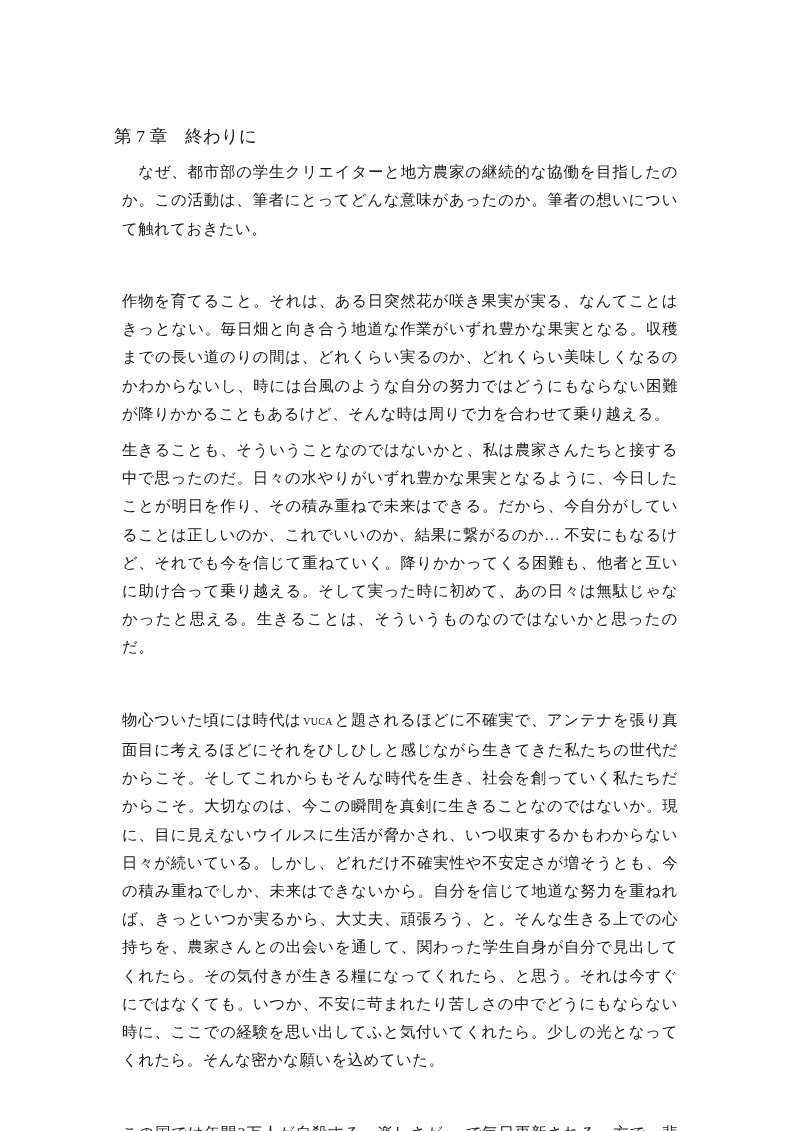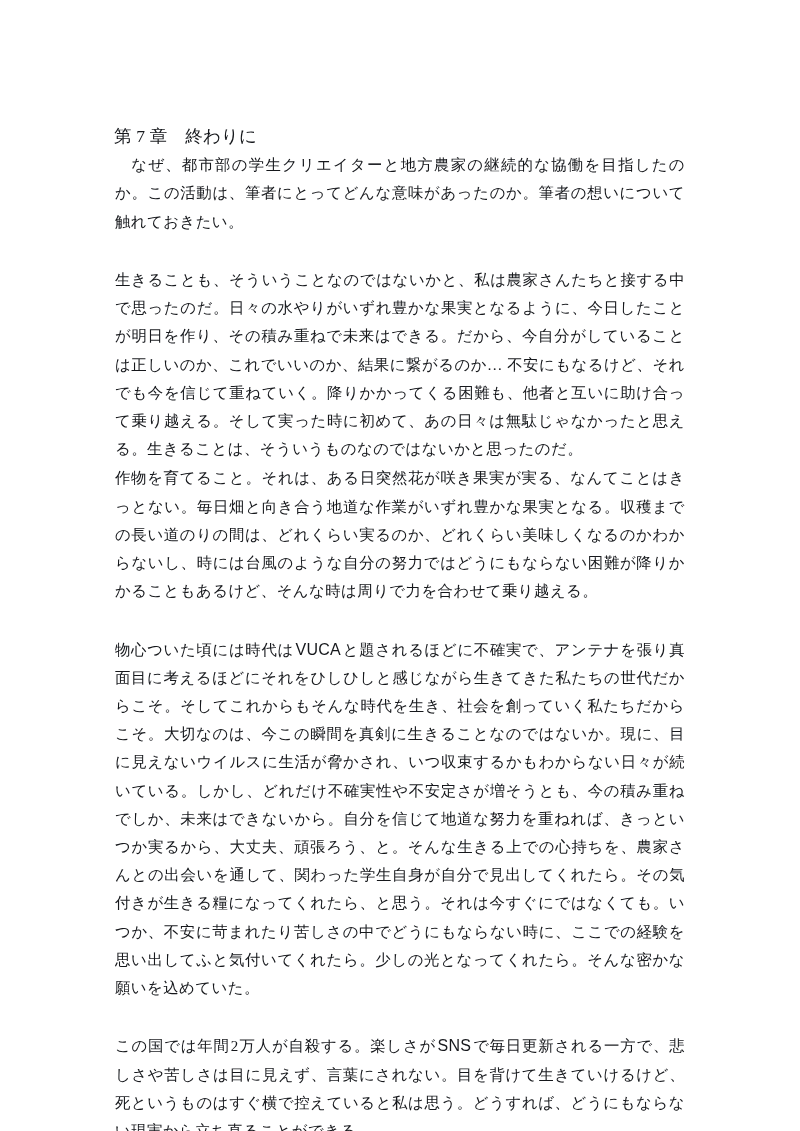--- a/index.html
+++ b/index.html
@@ -35,44 +35,44 @@
     font-weight: 400;
     letter-spacing: 0.2px;
     white-space: pre;
   }
 
   .para {
     font-family: "Liberation Serif", "DejaVu Serif", serif;
     font-size: 15.4px;
     line-height: 28.2px;
     color: #16181c;
-    margin: 1px;
+    margin: 8px;
     text-align: justify;
     text-justify: inter-character;
     letter-spacing: 0.45px;
     word-break: break-all;
     overflow-wrap: anywhere;
     hyphens: none;
   }
 
   
   .para.indent {
     text-indent: 16.2px;
   }
 
   
   .para-gap {
     height: 28.2px;
   }
 
   
   .latin {
-    font-family: Liberation Sans, sans-serif;
+    font-family: Liberation Serif, serif;
     letter-spacing: 0.3px;
-    font-size: 16px;
+    font-size: 10px;
     padding: 0 1.5px;
   }
 
   .num {
     font-family: "Liberation Serif", "DejaVu Serif", serif;
     font-size: 15px;
     padding: 0 1px;
     letter-spacing: 0;
   }
 </style>
@@ -80,22 +80,22 @@
 <body>
 
 <div class="page">
   <div class="text-column">
 
     <h1 class="chapter-heading">第 7 章　終わりに</h1>
 
     <div id="blocks-root">
         <p class="para indent">なぜ、都市部の学生クリエイターと地方農家の継続的な協働を目指したのか。この活動は、筆者にとってどんな意味があったのか。筆者の想いについて触れておきたい。</p>
         <div class="para-gap"></div>
+        <p class="para">作物を育てること。それは、ある日突然花が咲き果実が実る、なんてことはきっとない。毎日畑と向き合う地道な作業がいずれ豊かな果実となる。収穫までの長い道のりの間は、どれくらい実るのか、どれくらい美味しくなるのかわからないし、時には台風のような自分の努力ではどうにもならない困難が降りかかることもあるけど、そんな時は周りで力を合わせて乗り越える。</p>
         <p class="para">生きることも、そういうことなのではないかと、私は農家さんたちと接する中で思ったのだ。日々の水やりがいずれ豊かな果実となるように、今日したことが明日を作り、その積み重ねで未来はできる。だから、今自分がしていることは正しいのか、これでいいのか、結果に繋がるのか… 不安にもなるけど、それでも今を信じて重ねていく。降りかかってくる困難も、他者と互いに助け合って乗り越える。そして実った時に初めて、あの日々は無駄じゃなかったと思える。生きることは、そういうものなのではないかと思ったのだ。</p>
-        <p class="para">作物を育てること。それは、ある日突然花が咲き果実が実る、なんてことはきっとない。毎日畑と向き合う地道な作業がいずれ豊かな果実となる。収穫までの長い道のりの間は、どれくらい実るのか、どれくらい美味しくなるのかわからないし、時には台風のような自分の努力ではどうにもならない困難が降りかかることもあるけど、そんな時は周りで力を合わせて乗り越える。</p>
         <div class="para-gap"></div>
         <p class="para">物心ついた頃には時代は<span class="latin">VUCA</span>と題されるほどに不確実で、アンテナを張り真面目に考えるほどにそれをひしひしと感じながら生きてきた私たちの世代だからこそ。そしてこれからもそんな時代を生き、社会を創っていく私たちだからこそ。大切なのは、今この瞬間を真剣に生きることなのではないか。現に、目に見えないウイルスに生活が脅かされ、いつ収束するかもわからない日々が続いている。しかし、どれだけ不確実性や不安定さが増そうとも、今の積み重ねでしか、未来はできないから。自分を信じて地道な努力を重ねれば、きっといつか実るから、大丈夫、頑張ろう、と。そんな生きる上での心持ちを、農家さんとの出会いを通して、関わった学生自身が自分で見出してくれたら。その気付きが生きる糧になってくれたら、と思う。それは今すぐにではなくても。いつか、不安に苛まれたり苦しさの中でどうにもならない時に、ここでの経験を思い出してふと気付いてくれたら。少しの光となってくれたら。そんな密かな願いを込めていた。</p>
         <div class="para-gap"></div>
         <p class="para">この国では年間<span class="num">2</span>万人が自殺する。楽しさが<span class="latin">SNS</span>で毎日更新される一方で、悲しさや苦しさは目に見えず、言葉にされない。目を背けて生きていけるけど、死というものはすぐ横で控えていると私は思う。どうすれば、どうにもならない現実から立ち直ることができる</p>
       </div>
 
   </div>
 </div>
 
 </body></html>

